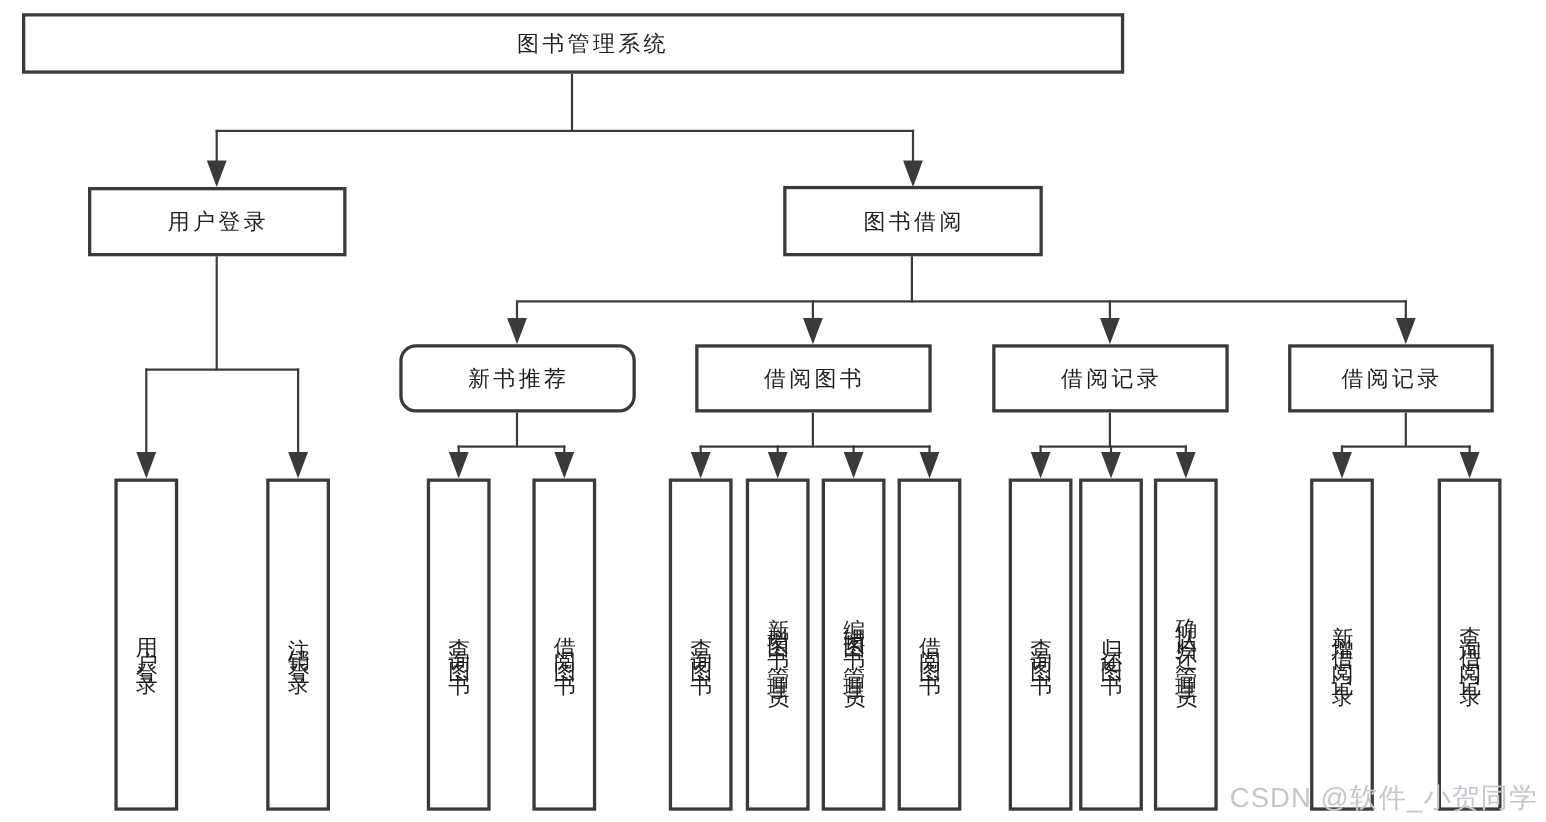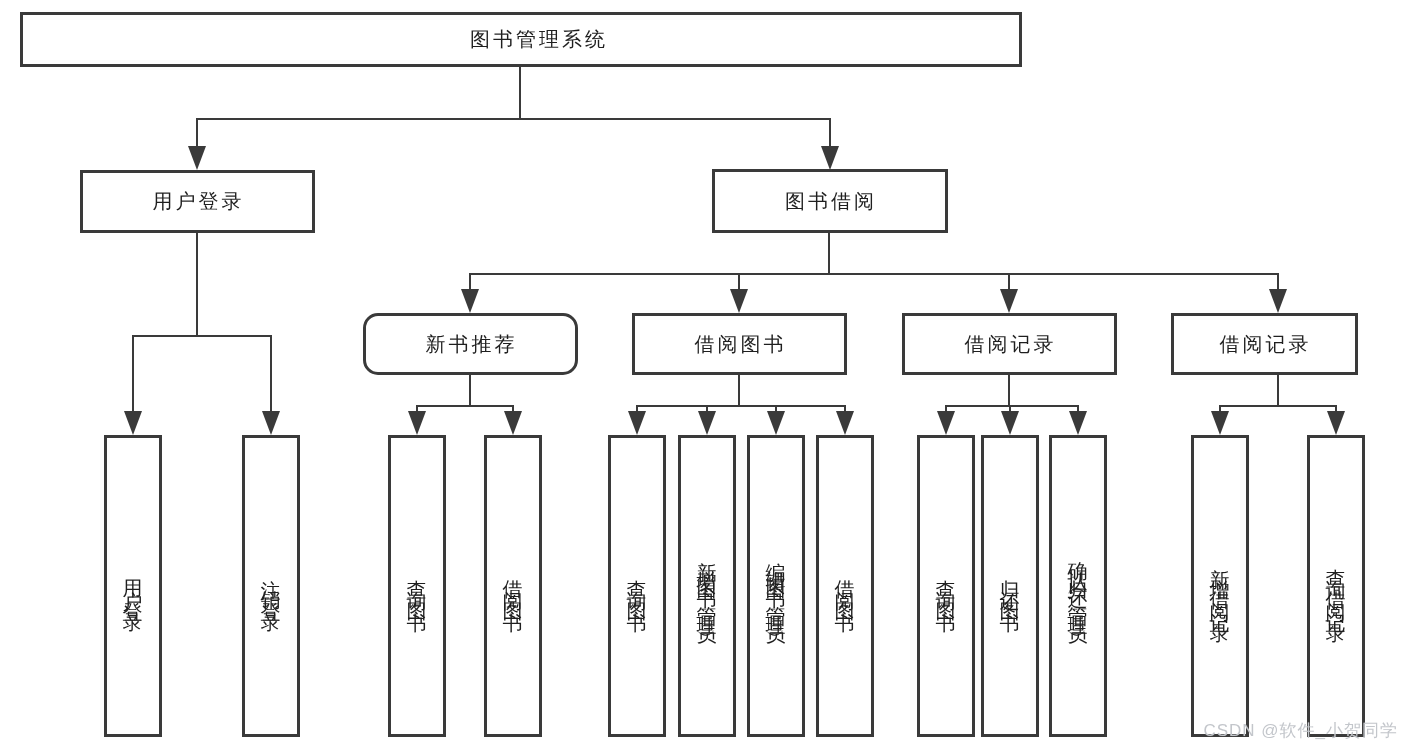--- a/index.html
+++ b/index.html
@@ -28,21 +28,21 @@
   .leaf.tight .vtxt{letter-spacing:9px;}
   .vl{position:absolute;width:2px;background:var(--line);}
   .hl{position:absolute;height:2px;background:var(--line);}
   .arrow{
     position:absolute;width:0;height:0;
     border-left:9px solid transparent;border-right:9px solid transparent;
     border-top:24px solid var(--line);
   }
   .watermark{
     position:absolute;right:7px;bottom:5px;z-index:5;
-    font-size:17px;letter-spacing:1px;color:var(--wm);
+    font-size:25px;letter-spacing:1px;color:var(--wm);
     text-shadow:0 0 1px rgba(255,255,255,.4);
     margin-top:12px;
   }
 </style>
 </head>
 <body>
 
 <div class="stage">
 
   <div class="node h" style="left:20px;top:12px;width:1002px;height:55px;padding-left:34px;">

